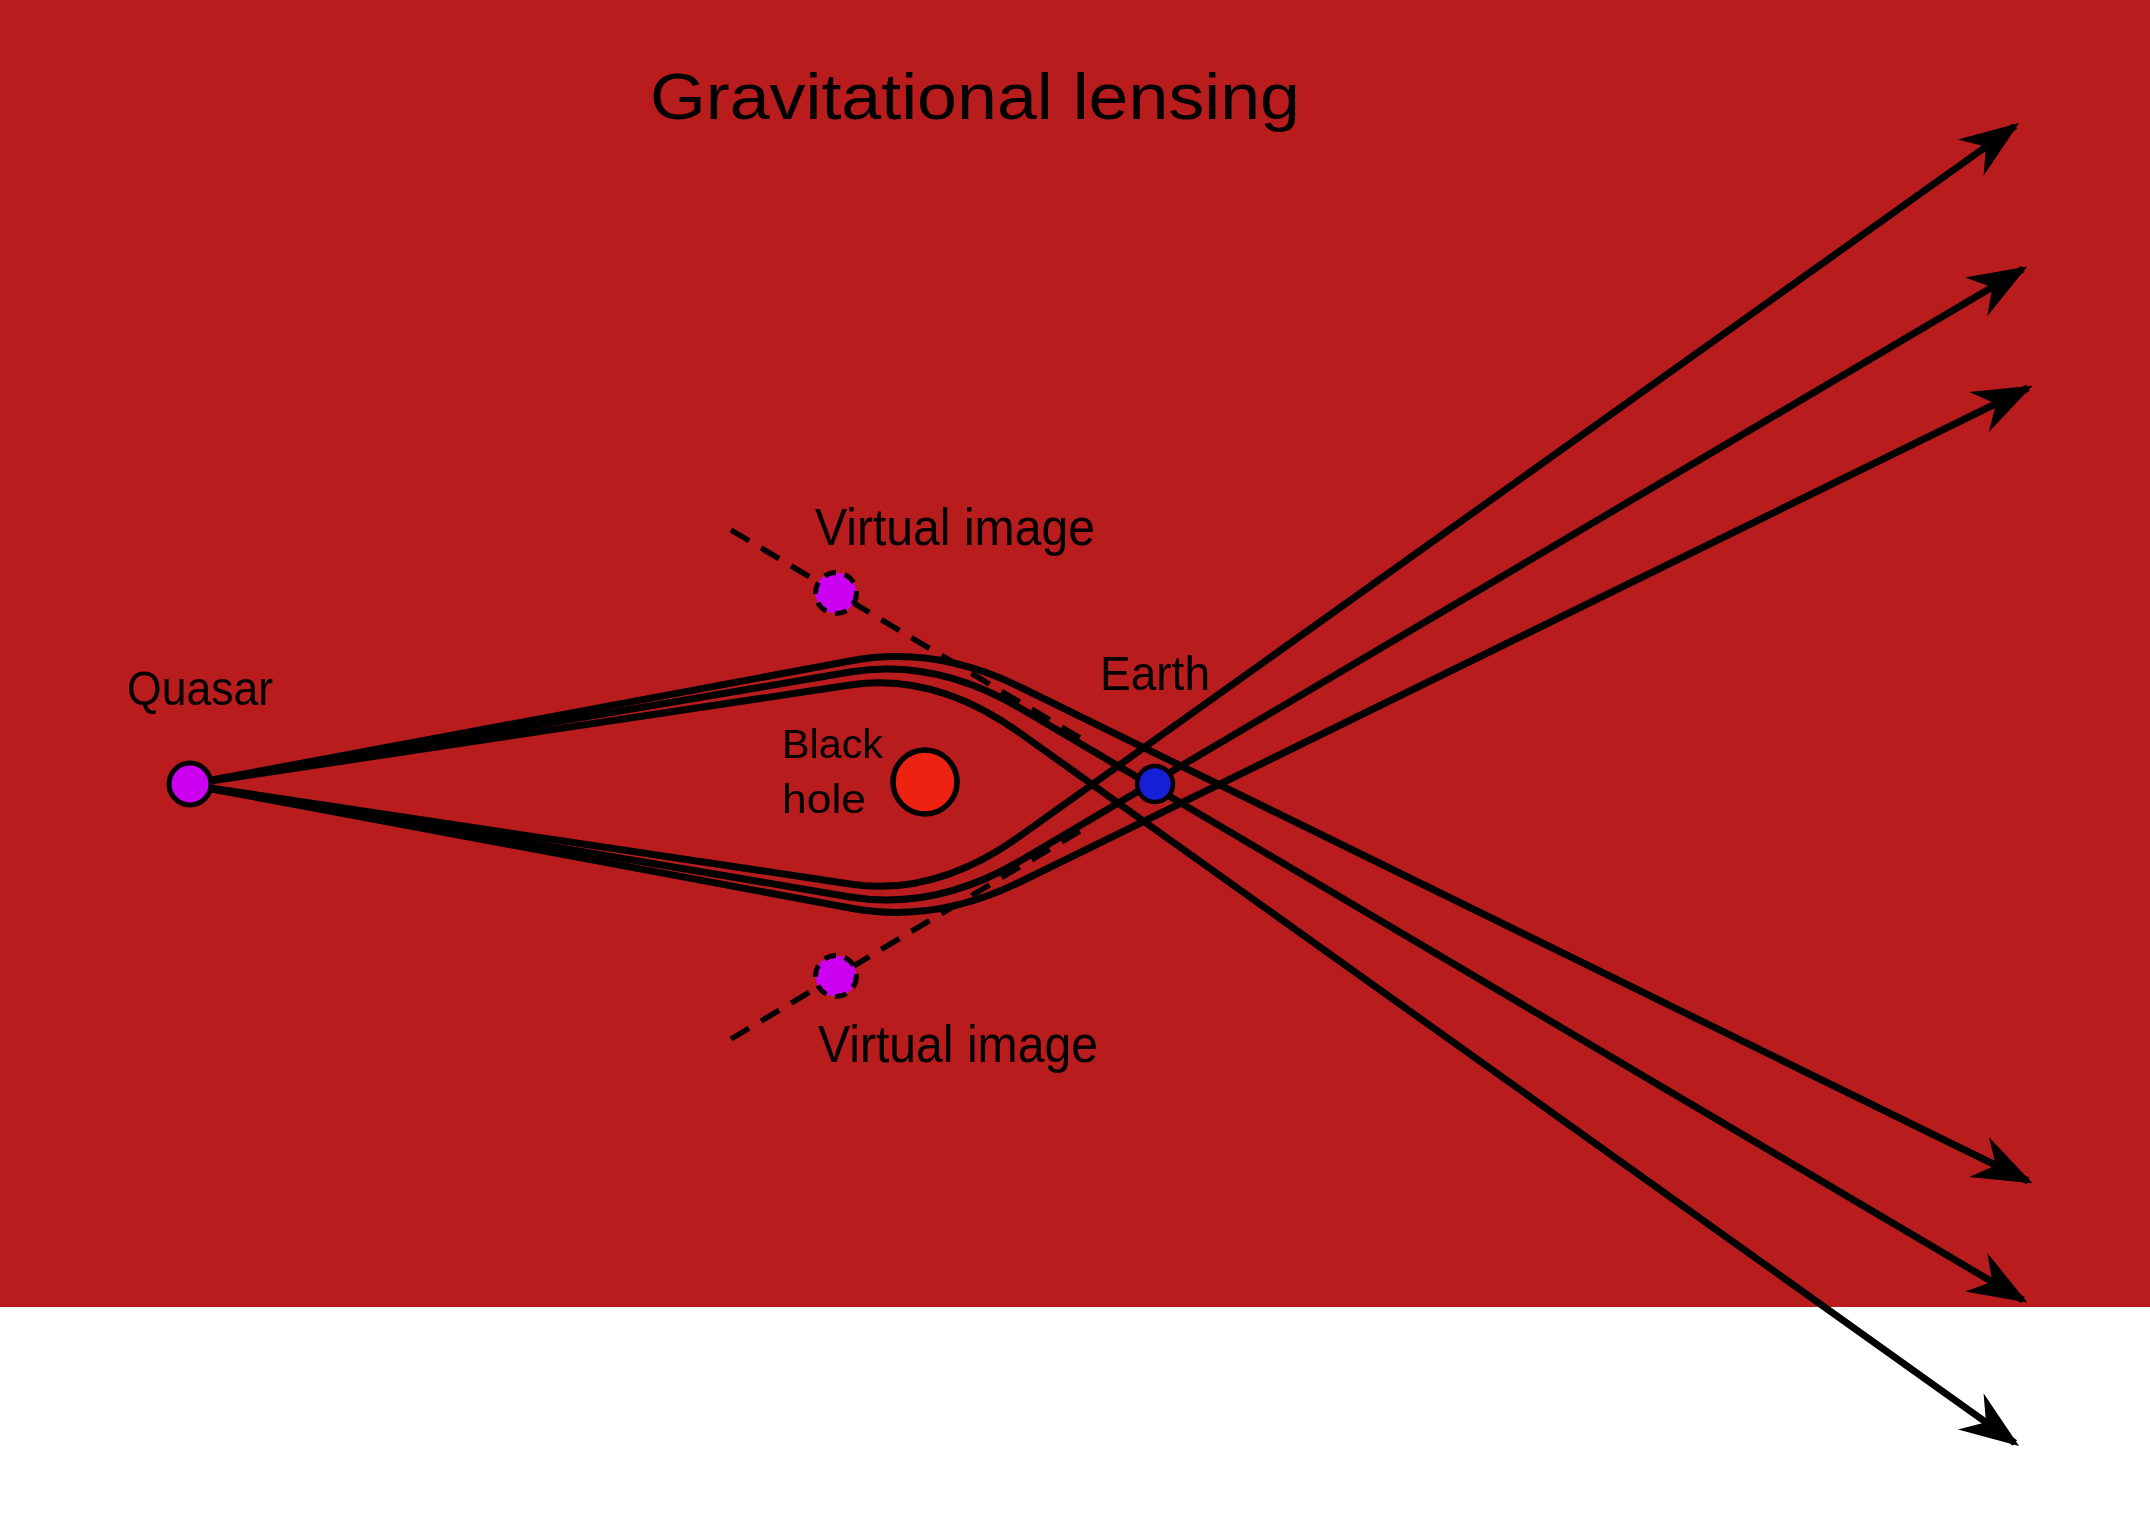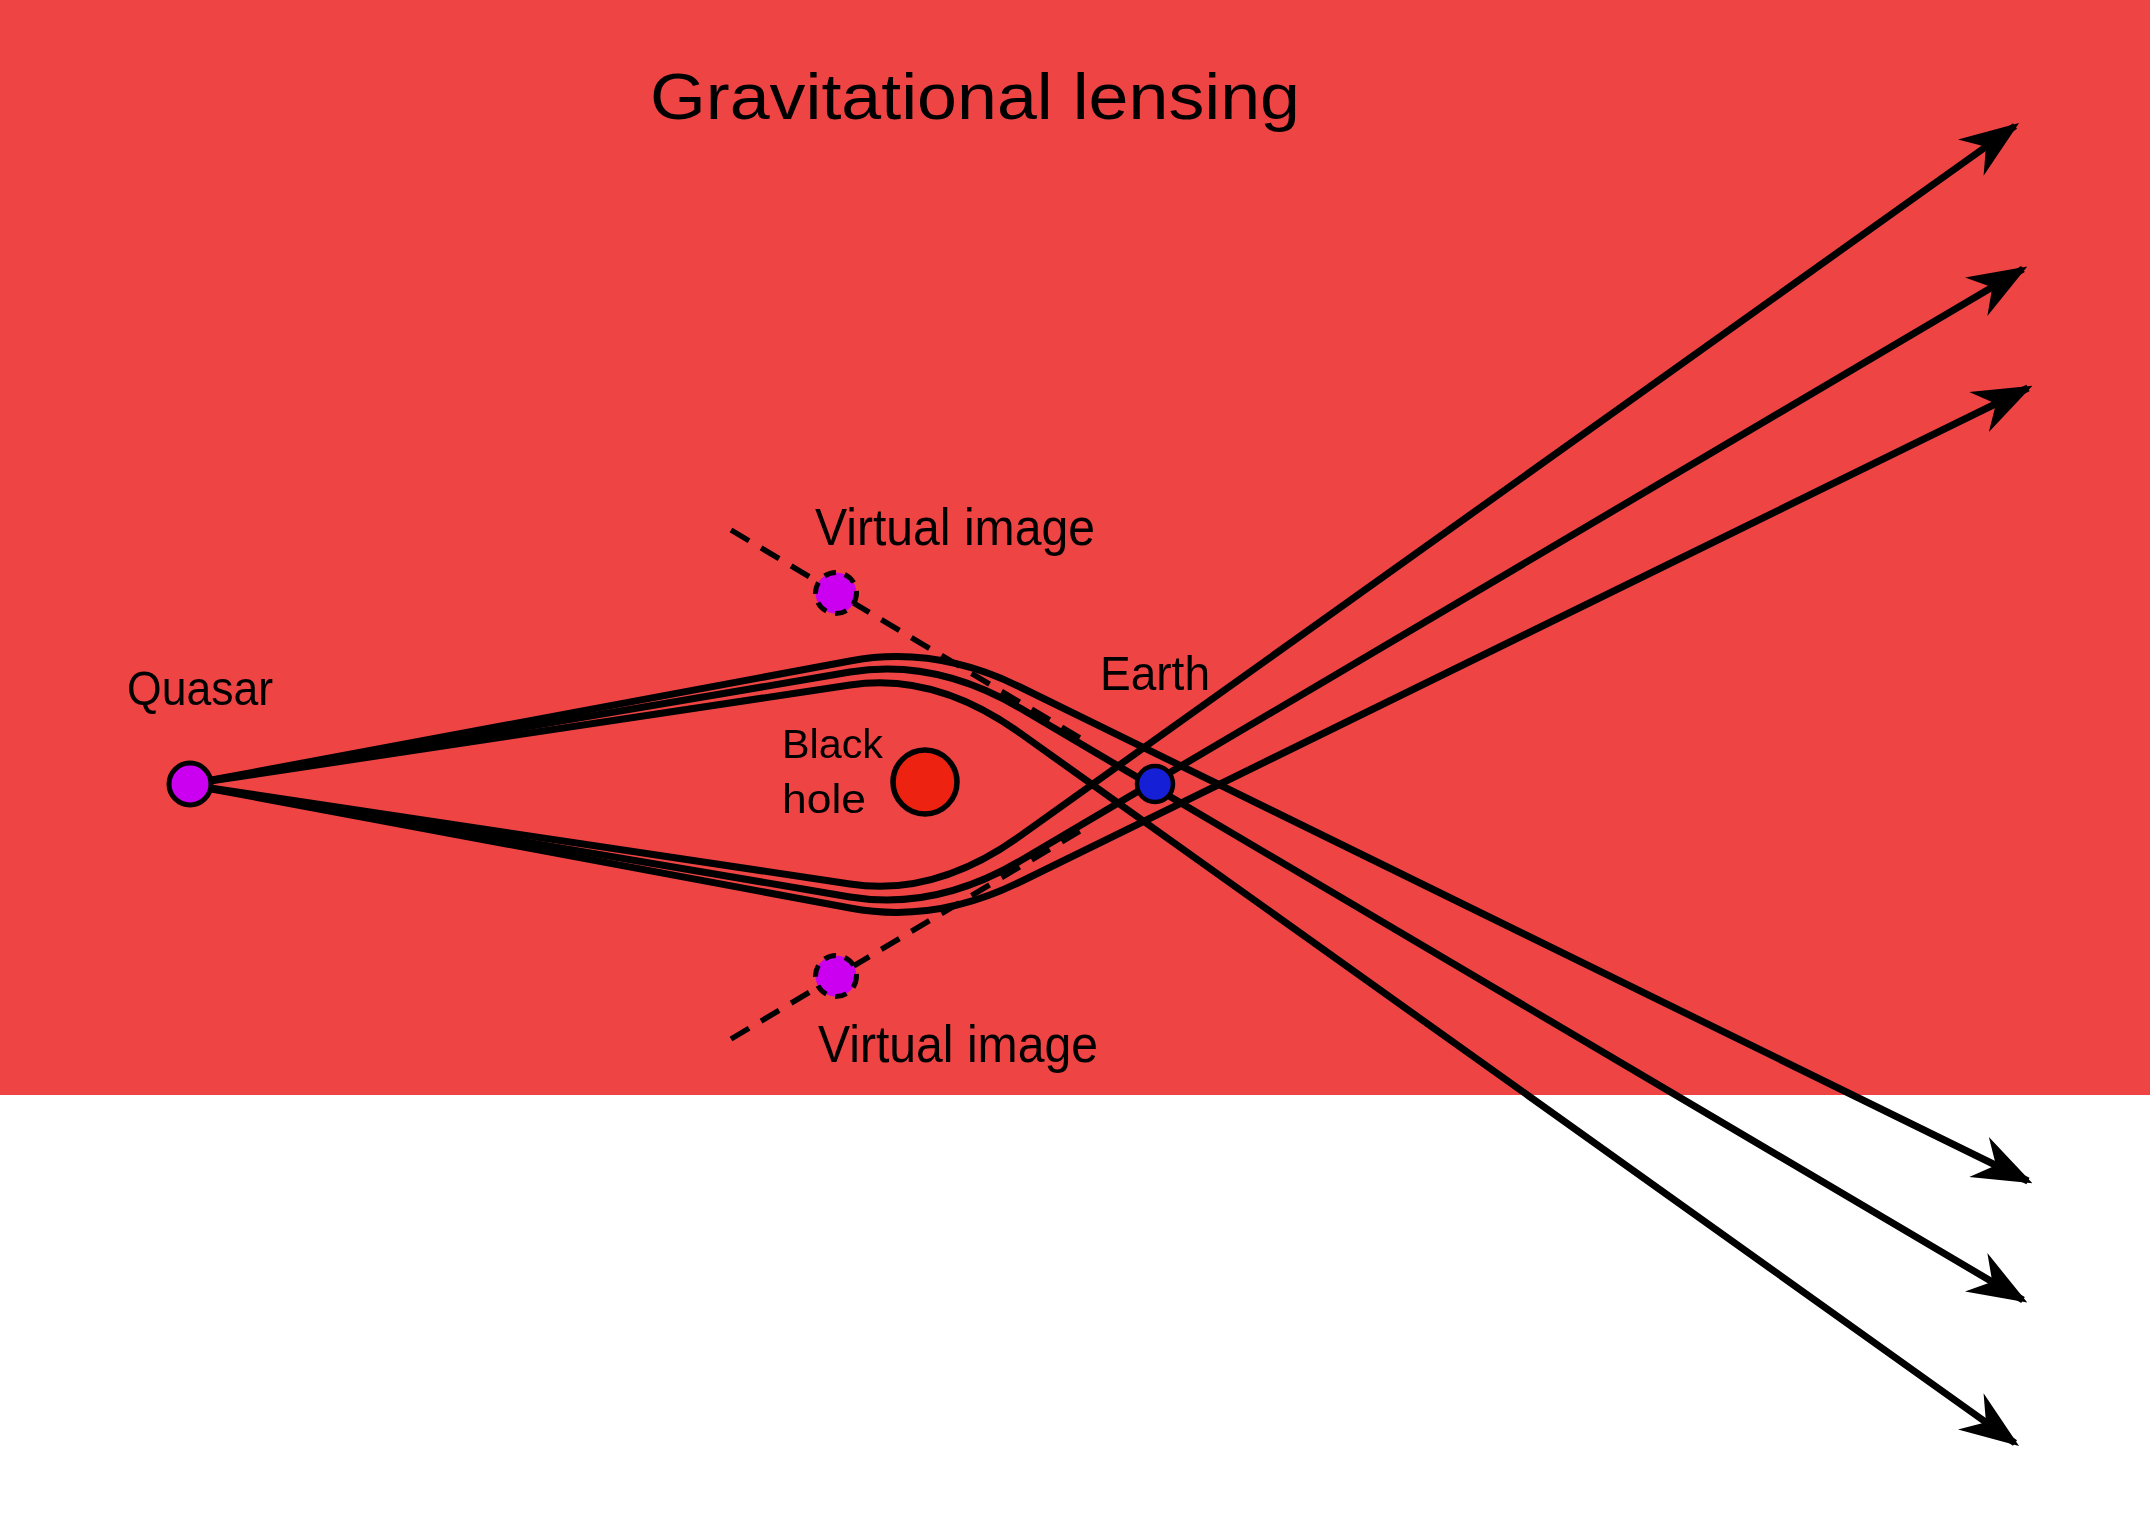--- a/index.html
+++ b/index.html
@@ -6,22 +6,22 @@
     margin: 0;
     padding: 0;
     background: #ffffff;
     width: 2150px;
     height: 1539px;
     overflow: hidden;
   }
   .stage {
     position: relative;
     width: 2150px;
-    height: 1095px;
-    background: #ef4444;
+    height: 1307px;
+    background: #b91c1c;
   }
   svg {
     display: block;
     width: 2150px;
     height: 1539px;
   }
   text {
     font-family: "Liberation Sans", "DejaVu Sans", sans-serif;
     fill: #000000;
   }

